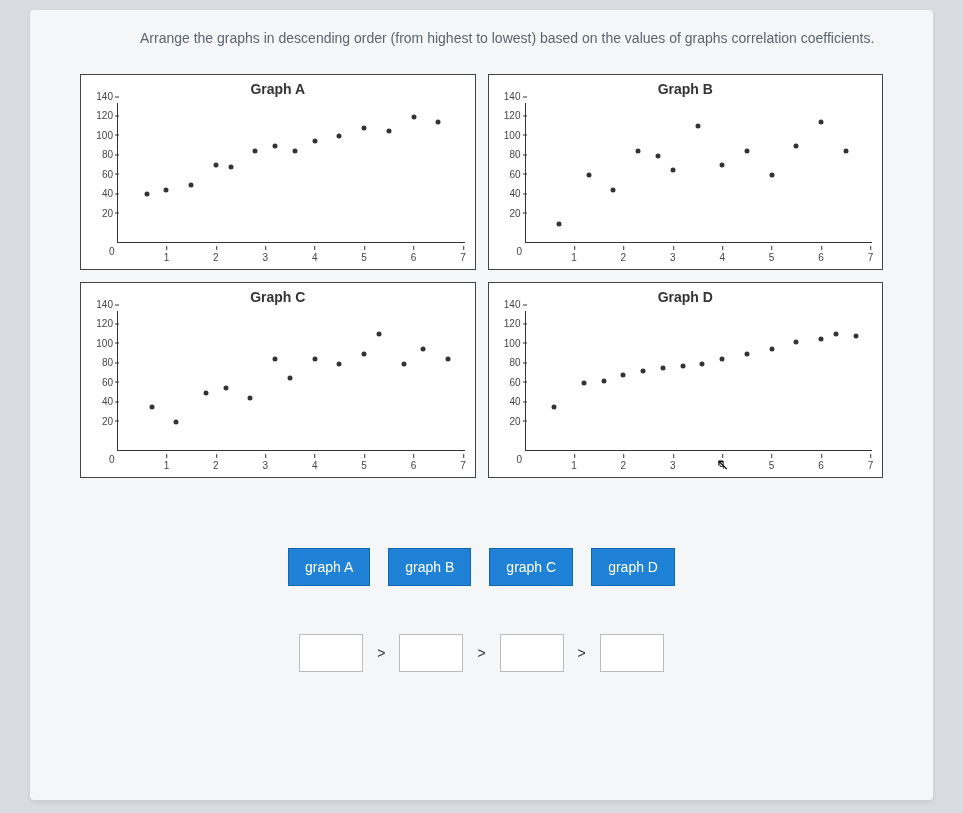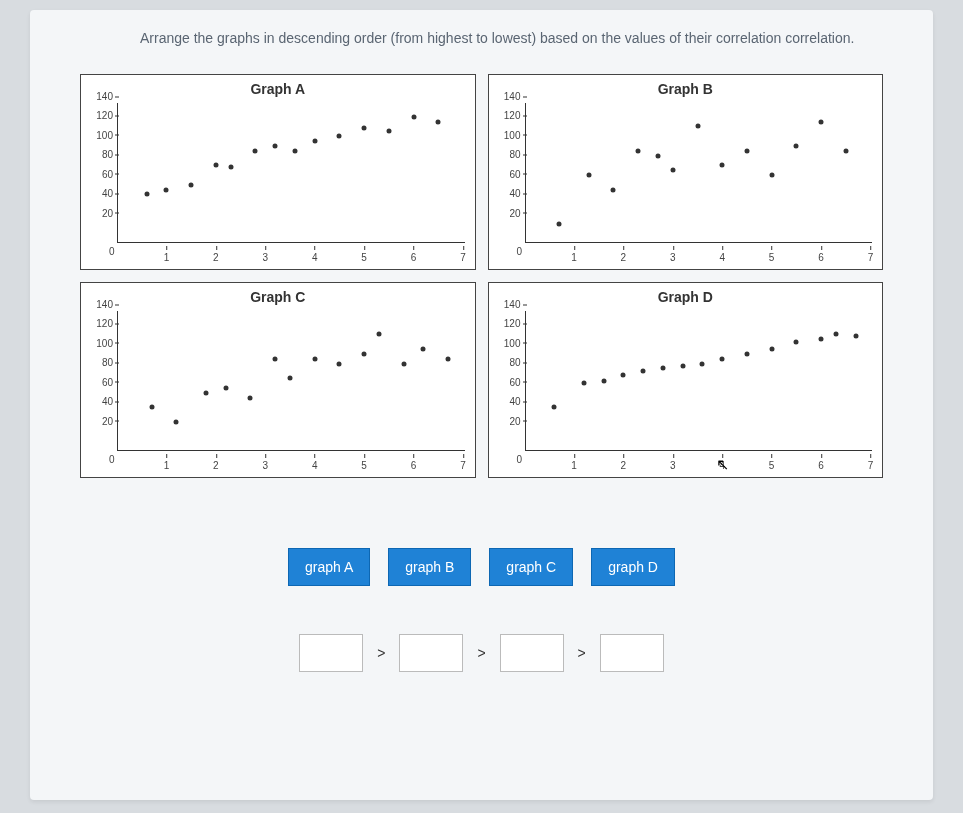--- a/index.html
+++ b/index.html
@@ -150,21 +150,21 @@
       pointer-events: none;
       font-size: 16px;
       color: #000;
     }
   </style>
 </head>
 <body>
 
 <div class="page">
 
-  <div class="instruction">Arrange the graphs in descending order (from highest to lowest) based on the values of their correlation correlation.</div>
+  <div class="instruction">Arrange the graphs in descending order (from highest to lowest) based on the values of graphs correlation coefficients.</div>
 
   <div class="charts-grid">
 
     <div class="chart-box">
       <div class="chart-title">Graph A</div>
       <div class="plot">
         <div class="axis-y"></div>
         <div class="axis-x"></div>
         <div class="origin">0</div>
       <div class="tick-y" style="bottom: 39.4286px;">20<span class="tickmark"></span></div>

